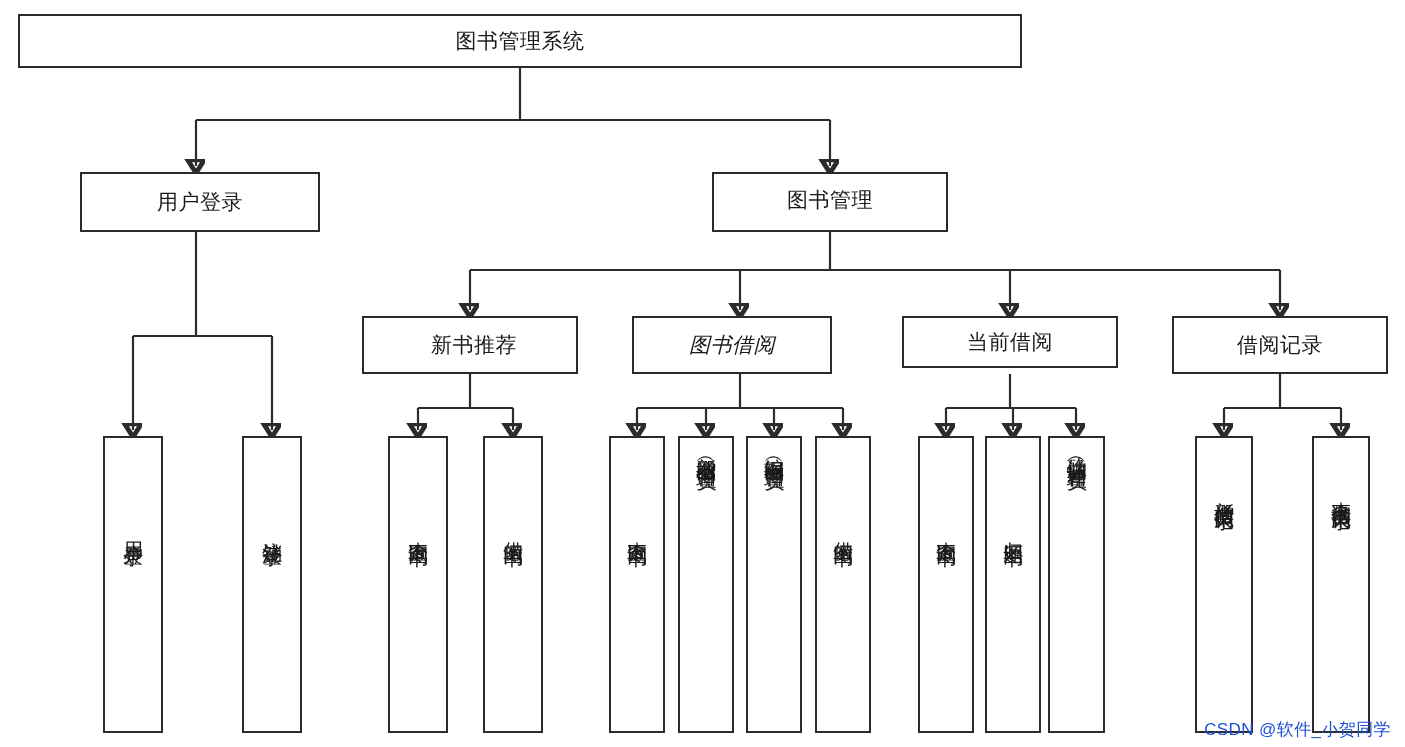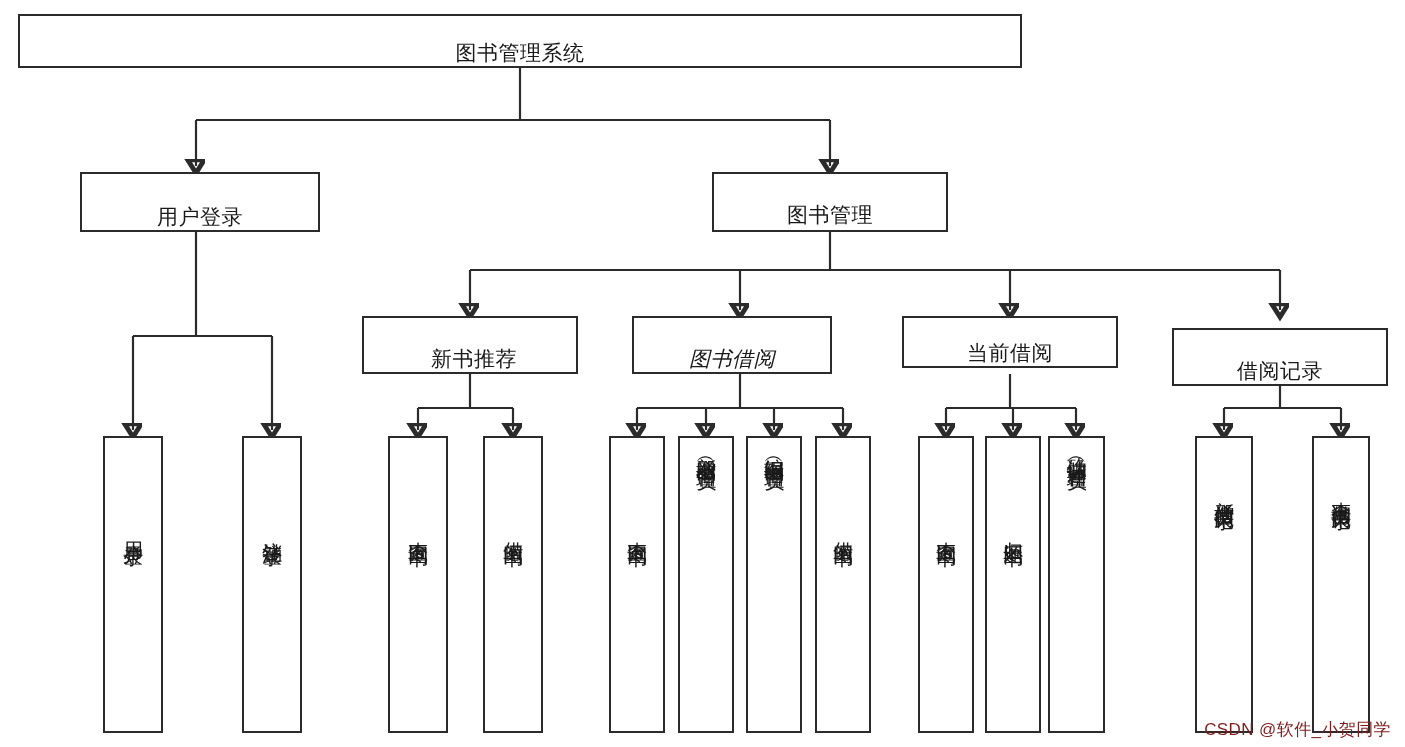--- a/index.html
+++ b/index.html
@@ -16,21 +16,21 @@
     height: 747px;
     background: #ffffff;
     overflow: hidden;
   }
   .node {
     position: absolute;
     box-sizing: border-box;
     background: #ffffff;
     border: 2px solid #2b2b2b;
     display: flex;
-    align-items: flex-end;
+    align-items: center;
     justify-content: center;
   }
   .node .label {
     color: #1a1a1a;
     font-size: 21px;
     line-height: 1.25;
     letter-spacing: 0.5px;
     white-space: nowrap;
   }
   
@@ -57,21 +57,21 @@
   }
   svg#wires line, svg#wires path {
     stroke: #2b2b2b;
     stroke-width: 2.2;
     fill: none;
   }
   .watermark {
     position: absolute;
     right: 14px;
     bottom: 6px;
-    color: #7f1d1d;
+    color: #1d4ed8;
     font-size: 17px;
     letter-spacing: 0.4px;
     white-space: nowrap;
   }
 </style>
 </head>
 <body>
 
 <div id="canvas">
 
@@ -139,21 +139,21 @@
 
   <div class="node" id="node-l3-0" style="left: 362px; top: 316px; width: 216px; height: 58px; padding-left: 8px;">
     <span class="label">新书推荐</span>
   </div>
   <div class="node" id="node-l3-1" style="left: 632px; top: 316px; width: 200px; height: 58px; font-style: italic;">
     <span class="label">图书借阅</span>
   </div>
   <div class="node" id="node-l3-2" style="left: 902px; top: 316px; width: 216px; height: 52px;">
     <span class="label">当前借阅</span>
   </div>
-  <div class="node" id="node-l3-3" style="left: 1172px; top: 316px; width: 216px; height: 58px; margin-top: 12px;">
+  <div class="node" id="node-l3-3" style="left: 1172px; top: 316px; width: 216px; height: 58px;">
     <span class="label">借阅记录</span>
   </div>
 
   <div class="node vertical" id="node-leaf-0" style="left: 103px; top: 436px; width: 60px; height: 297px;">
     <span class="label" style="margin-top: 88px;">用户登录</span>
   </div>
   <div class="node vertical" id="node-leaf-1" style="left: 242px; top: 436px; width: 60px; height: 297px;">
     <span class="label" style="margin-top: 88px;">注销登录</span>
   </div>
   <div class="node vertical" id="node-leaf-2" style="left: 388px; top: 436px; width: 60px; height: 297px;">

